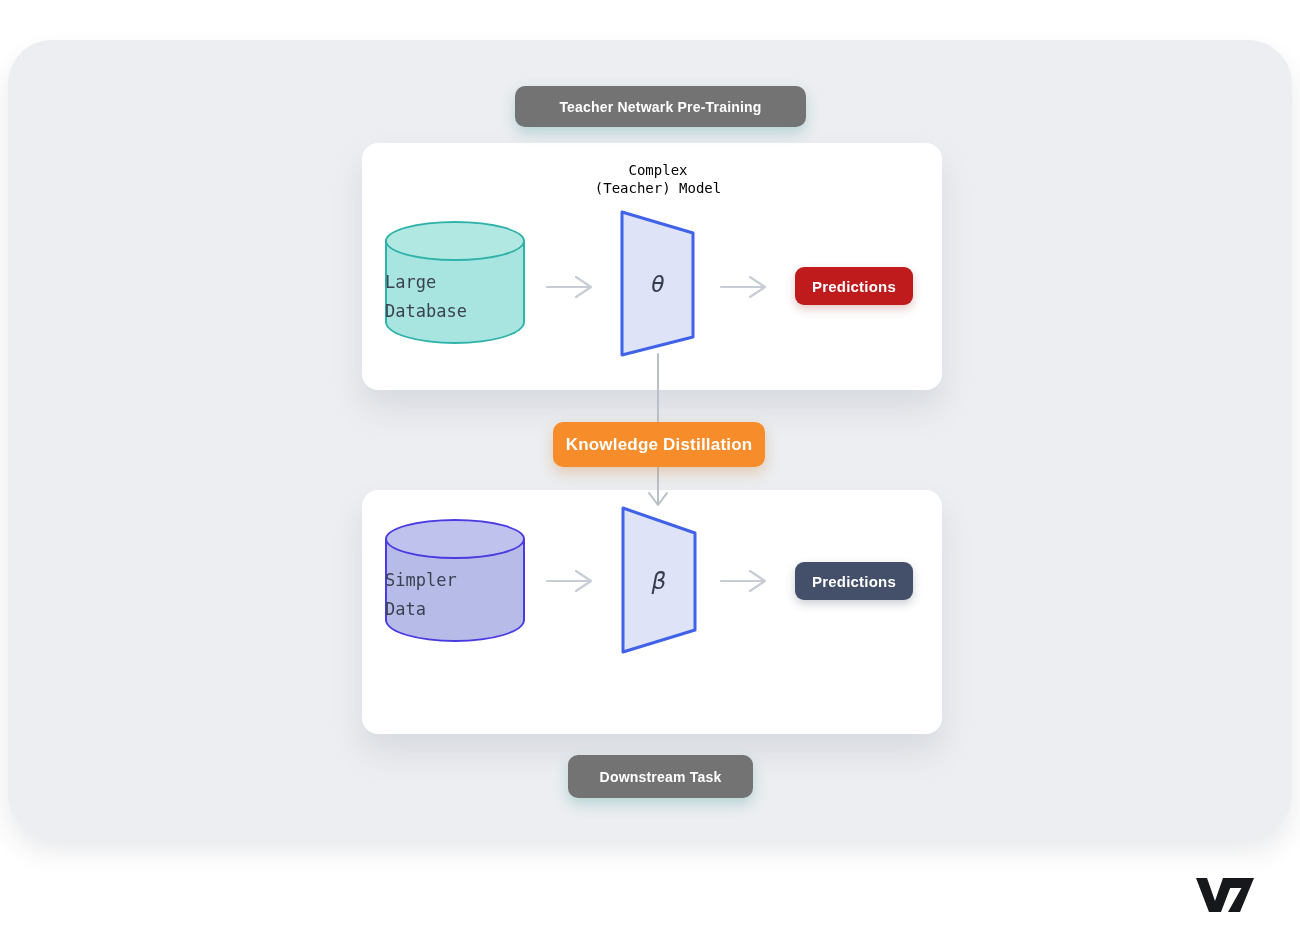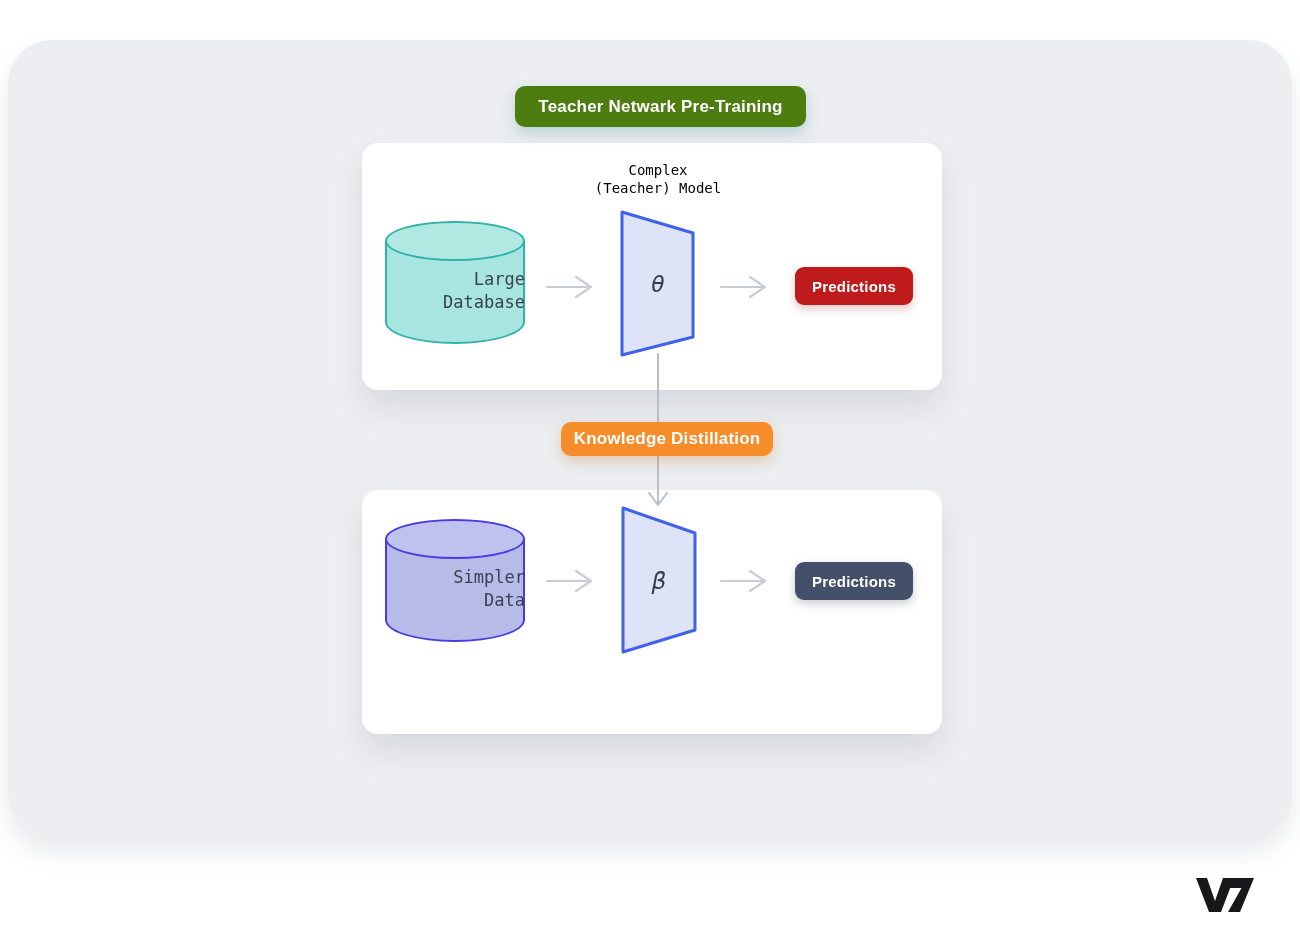--- a/index.html
+++ b/index.html
@@ -19,27 +19,27 @@
     z-index: 1;
   }
   .card.top    { left: 362px; top: 143px; height: 247px; }
   .card.bottom { left: 362px; top: 490px; height: 244px; }
 
   .pill {
     position: absolute; display: flex; align-items: center; justify-content: center;
     color: #ffffff; font-weight: 700; letter-spacing: 0.2px; z-index: 3;
     border-radius: 10px;
   }
-  .pill.teal   { background: #4d7c0f; box-shadow: 0 6px 14px rgba(60,150,145,0.30); font-size: 17px; text-align: right; }
+  .pill.teal   { background: #737373; box-shadow: 0 6px 14px rgba(60,150,145,0.30); font-size: 14px; text-align: right; }
   .pill.orange { background: #f78c2a; box-shadow: 0 6px 14px rgba(200,120,40,0.30); font-size: 17px; }
   .pill.red    { background: #bf1a1c; box-shadow: 0 4px 10px rgba(150,30,30,0.25); font-size: 15px; border-radius: 9px; }
   .pill.slate  { background: #44506a; box-shadow: 0 4px 10px rgba(50,60,85,0.25); font-size: 15px; border-radius: 9px; }
 
   .pill.title-pill      { left: 515px; top: 86px;  width: 291px; height: 41px; }
-  .pill.distill-pill    { left: 553px; top: 422px; width: 212px; height: 34px; margin-left: 8px; }
+  .pill.distill-pill    { left: 553px; top: 422px; width: 212px; height: 45px; }
   .pill.pred-top        { left: 795px; top: 267px; width: 118px; height: 38px; }
   .pill.pred-bottom     { left: 795px; top: 562px; width: 118px; height: 38px; }
   .pill.downstream-pill { left: 568px; top: 755px; width: 185px; height: 43px; }
 
   .model-label {
     position: absolute; width: 280px; text-align: center; z-index: 2;
     font-family: "DejaVu Sans Mono", monospace; font-size: 14px; line-height: 18px;
     color: #000000; white-space: pre-line;
   }
   .model-label.complex { left: 518px; top: 161px; }
@@ -53,22 +53,22 @@
     border-top: none; border-radius: 0 0 50% 50% / 0 0 22px 22px;
   }
   .cyl .cyl-top {
     position: absolute; left: 0; top: 0; width: 140px; height: 40px; border-radius: 50%;
   }
   .teal-cyl .cyl-body { background: #a9e5e0; border: 2.5px solid #2eb2a9; border-top: none; }
   .teal-cyl .cyl-top  { background: #b2e8e2; border: 2.5px solid #2eb2a9; }
   .purple-cyl .cyl-body { background: #b7bbe8; border: 2.5px solid #4a3ae2; border-top: none; }
   .purple-cyl .cyl-top  { background: #bfc2ec; border: 2.5px solid #4a3ae2; }
   .cyl .cyl-label {
-    position: absolute; left: 0; top: 47px; width: 100%; text-align: right; z-index: 3;
-    font-family: "DejaVu Sans Mono", monospace; font-size: 17px; line-height: 23px;
+    position: absolute; left: 0; top: 47px; width: 100%; text-align: left; z-index: 3;
+    font-family: "DejaVu Sans Mono", monospace; font-size: 17px; line-height: 29px;
     color: #3a4252; white-space: pre-line;
   }
 
   svg.abs { position: absolute; overflow: visible; }
   .arrow-svg { z-index: 2; }
   .connector-svg { z-index: 2; }
   .trap-svg { z-index: 2; }
   .trap-symbol {
     font-family: "DejaVu Sans Mono", monospace; font-style: italic; font-size: 23px;
     fill: #353c4c;
@@ -136,19 +136,20 @@
     <text class="trap-symbol" x="46" y="91" text-anchor="middle">β</text>
   </svg>
 
   <svg class="abs arrow-svg" style="left:719px; top:567px;" width="52" height="28">
     <path d="M2 14 H44 M31 4 L46 14 L31 24" fill="none" stroke="#c8cdd5" stroke-width="2.2" stroke-linecap="round" stroke-linejoin="round"></path>
   </svg>
 
   <div class="pill slate pred-bottom">Predictions</div>
 
 
+  <div class="pill teal downstream-pill">Downstream Task</div>
 
   <svg class="logo-svg" width="58" height="34" viewBox="0 0 58 34" role="img" aria-label="V7">
     <path d="M0 0 L11 0 L19 23 L27 0 L38 0 L25 34 L13 34 Z" fill="#17181c"></path>
     <path d="M30 0 L58 0 L44 34 L32 34 L45.5 10 L30 10 Z" fill="#17181c"></path>
   </svg>
 
 </div>
 
 </body></html>

